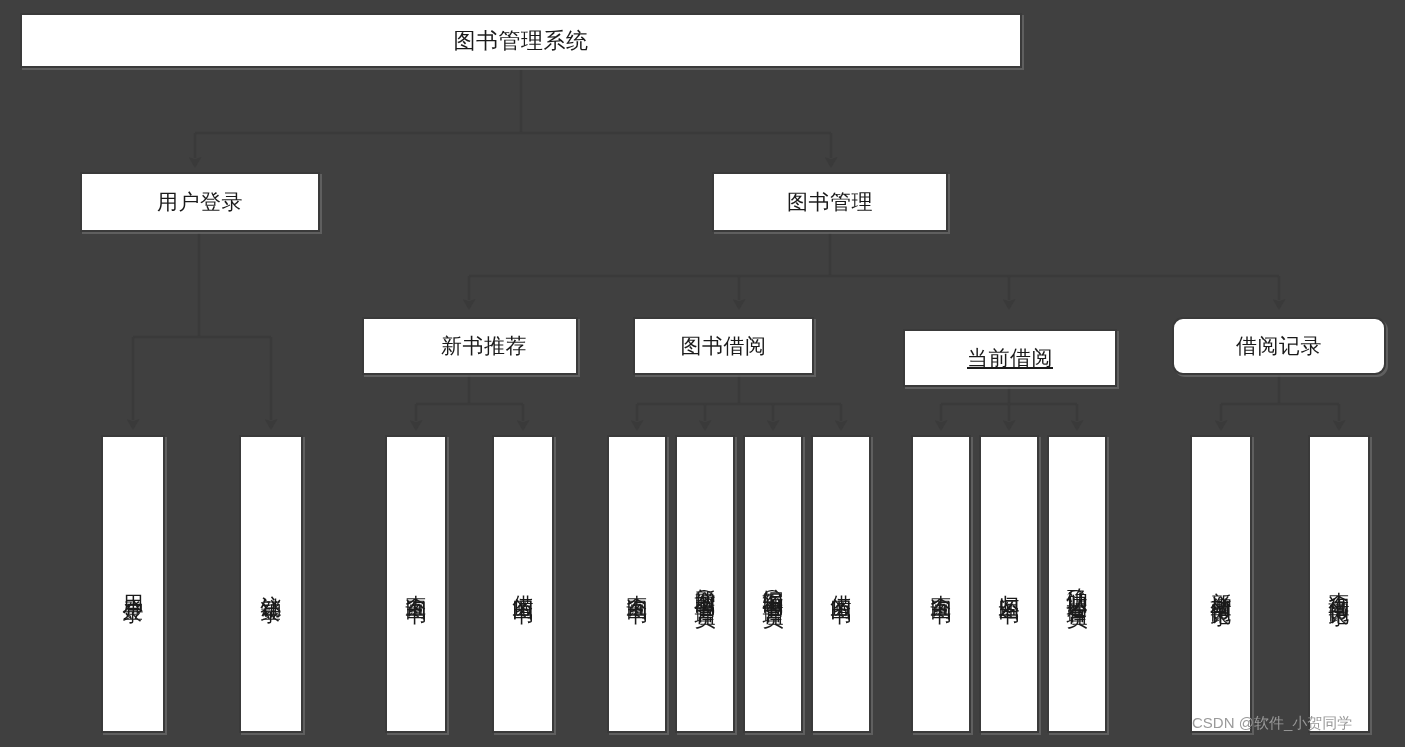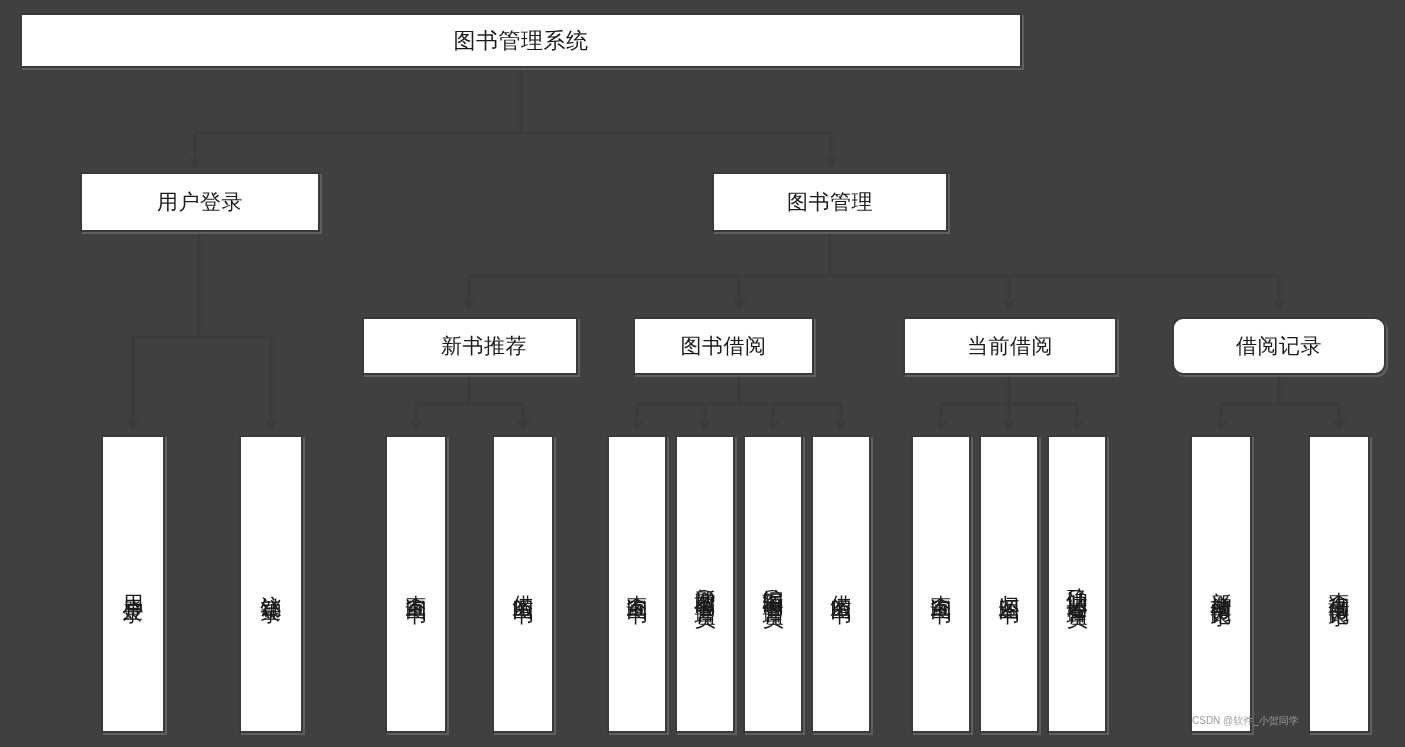--- a/index.html
+++ b/index.html
@@ -60,21 +60,21 @@
     text-orientation: upright;
     font-size: 21px;
     line-height: 1.05;
     letter-spacing: 3px;
     max-height: 282px;
   }
   .watermark {
     position: absolute;
     left: 1192px;
     top: 714px;
-    font-size: 10px;
+    font-size: 15px;
     color: #9a9a9a;
     white-space: nowrap;
     z-index: 5;
   }
 </style>
 </head>
 <body>
 
 <div id="canvas">
 
@@ -141,21 +141,21 @@
   </div>
 
   <div class="node h" style="left:362px; top:317px; width:216px; height:58px;padding-left:28px;">
     <span class="lbl">新书推荐</span>
   </div>
 
   <div class="node h" style="left:633px; top:317px; width:181px; height:58px;justify-content:center;">
     <span class="lbl">图书借阅</span>
   </div>
 
-  <div class="node h" style="left:903px; top:317px; width:214px; height:58px;">
+  <div class="node h" style="left:903px; top:329px; width:214px; height:58px;text-decoration:underline;">
     <span class="lbl">当前借阅</span>
   </div>
 
   <div class="node h" style="left:1172px; top:317px; width:214px; height:58px;border-radius:11px;">
     <span class="lbl">借阅记录</span>
   </div>
 
   <div class="node v" style="left:101px; top:435px; width:64px; height:298px;">
     <span class="lbl">用户登录</span>
   </div>

